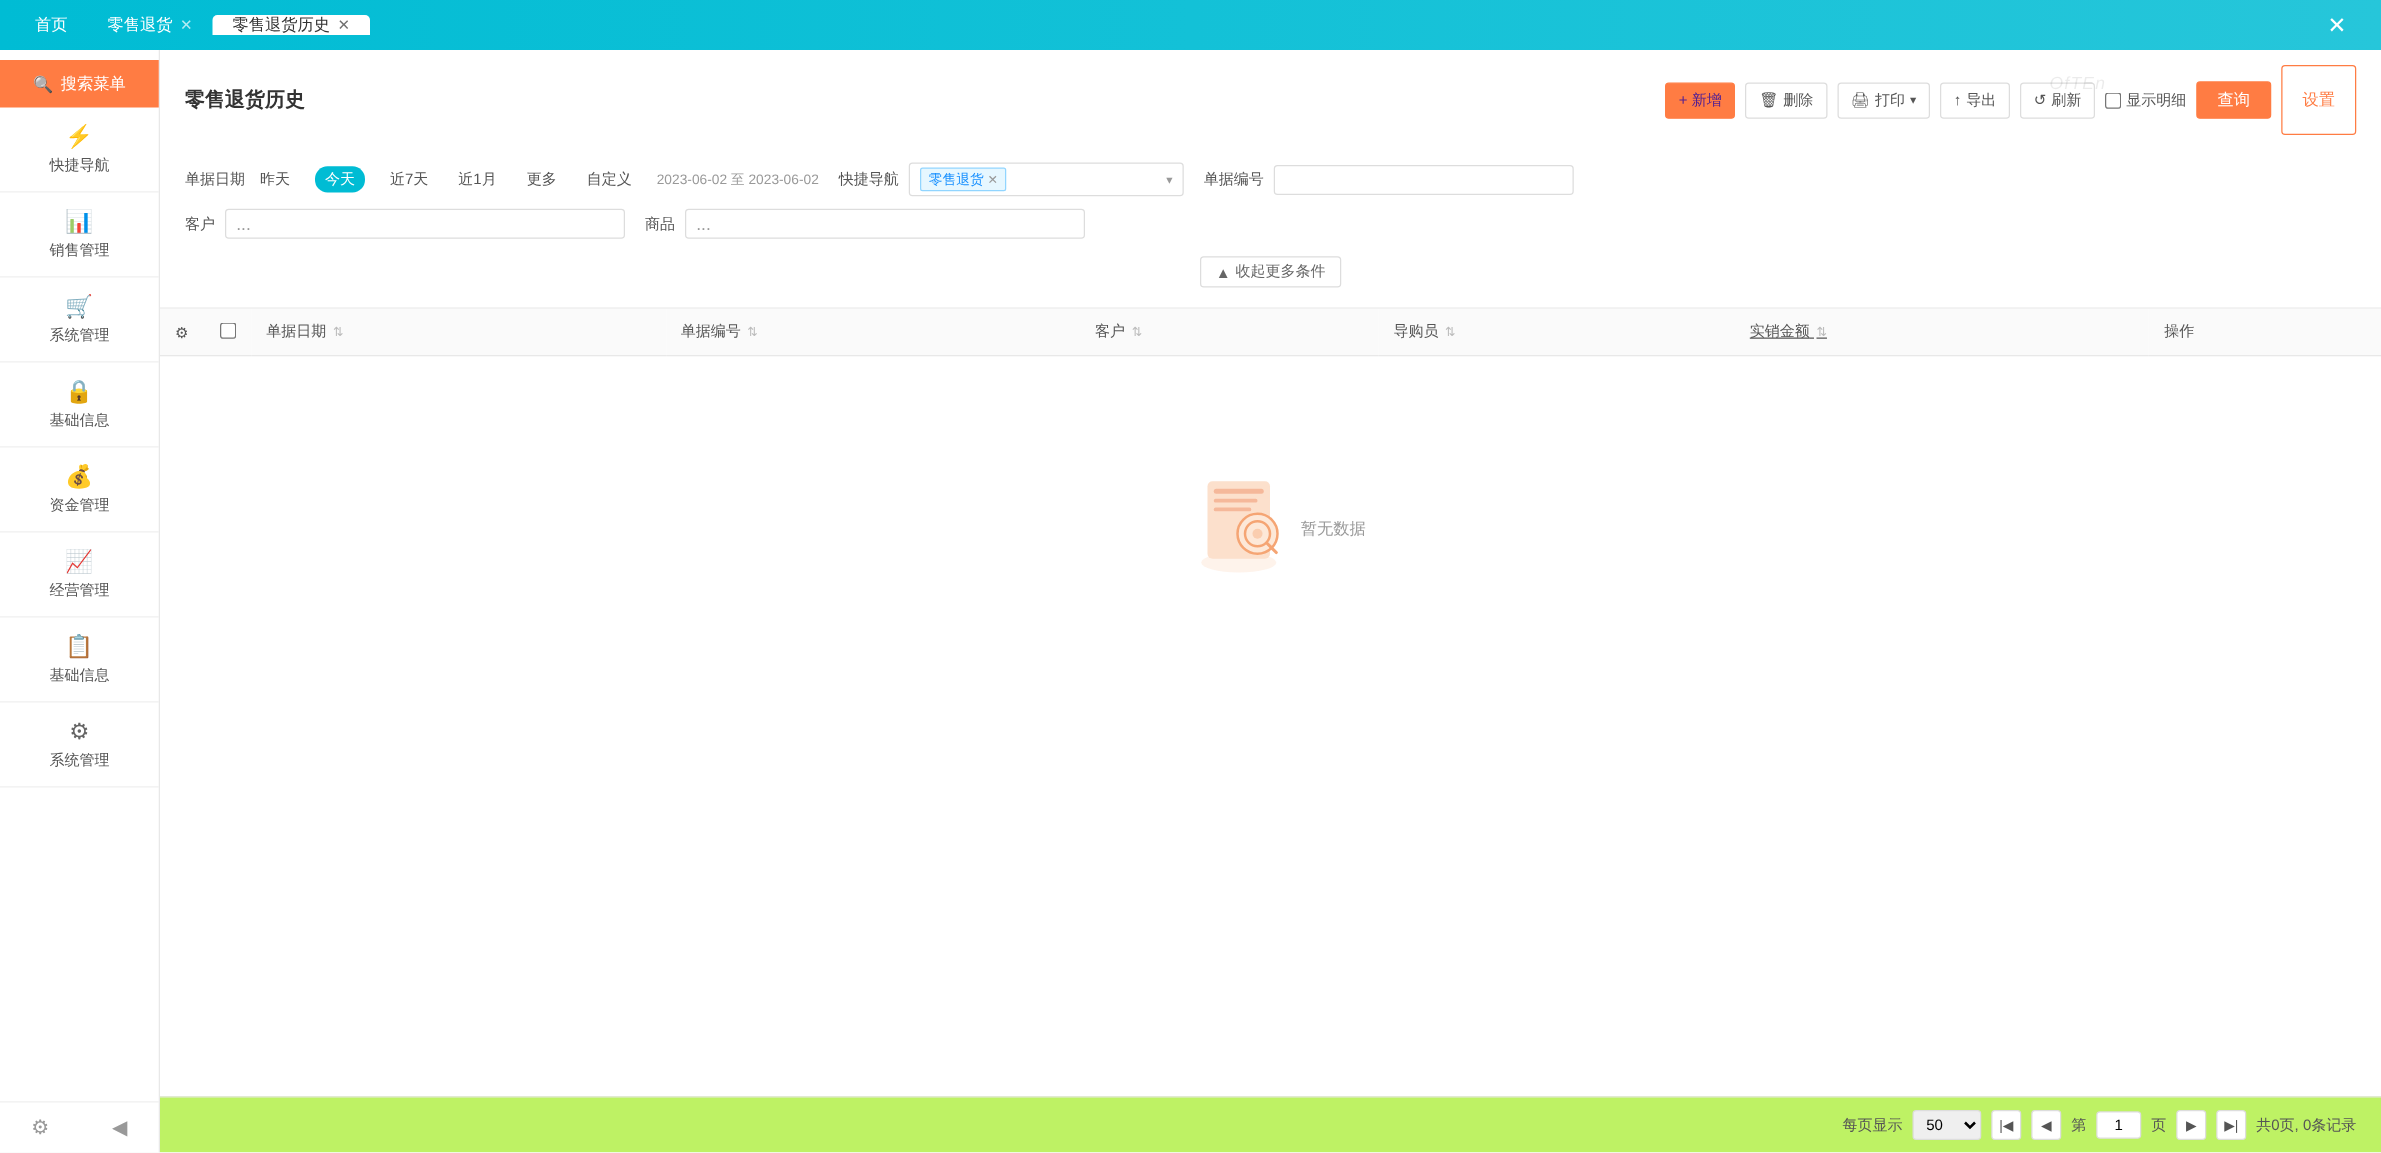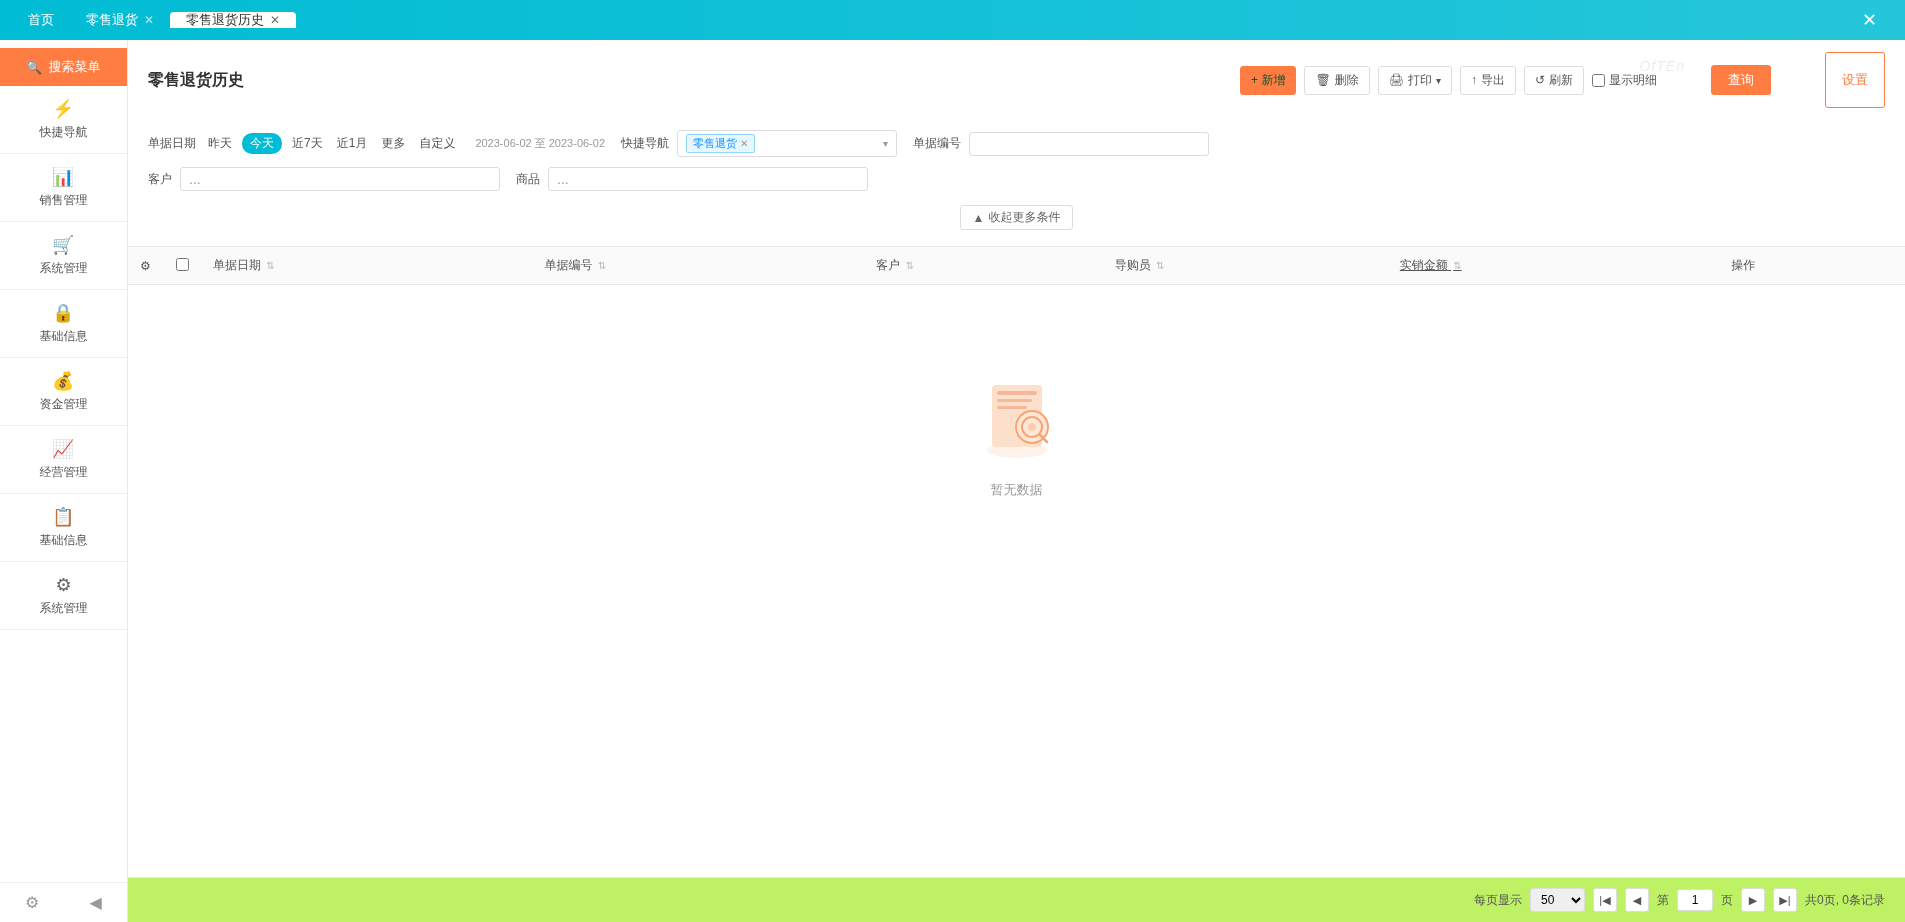--- a/index.html
+++ b/index.html
@@ -144,28 +144,27 @@
       padding: 5px 10px;
       border: 1px solid #ddd;
       background: white;
       border-radius: 3px;
       cursor: pointer;
       font-size: 12px;
       color: #555;
     }
     .toolbar-btn.primary {
       background: #ff7c43;
-      color: #14532d;
+      color: #4c1d95;
       border-color: #ff7c43;
     }
     .toolbar-btn.secondary {
       background: white;
       color: #ff7c43;
       border-color: #ff7c43;
-      margin-left: 46px;
     }
     .display-detail-checkbox {
       display: flex;
       align-items: center;
       gap: 4px;
       font-size: 12px;
       color: #555;
       cursor: pointer;
     }
 
@@ -186,21 +185,21 @@
       gap: 8px;
     }
     .filter-label {
       font-size: 12px;
       color: #555;
       white-space: nowrap;
     }
     .date-shortcuts {
       display: flex;
       align-items: center;
-      gap: 6px;
+      gap: 16px;
     }
     .date-shortcut {
       font-size: 12px;
       color: #555;
       cursor: pointer;
       padding: 2px 4px;
       border-radius: 2px;
     }
     .date-shortcut.active {
       background: #00bcd4;
@@ -304,21 +303,21 @@
     }
     .sort-icon { font-size: 10px; color: #bbb; margin-left: 2px; }
     .th-settings { width: 36px; text-align: center; }
     .th-checkbox { width: 36px; text-align: center; }
     .th-actions { text-align: right; }
     .th-amount { text-align: right; text-decoration: underline; }
 
     
     .empty-state {
       display: flex;
-      flex-direction: column;
+      flex-direction: row;
       align-items: center;
       justify-content: center;
       padding: 80px 0;
     }
     .empty-icon {
       width: 100px;
       height: 100px;
       margin-bottom: 16px;
     }
     .empty-text {

